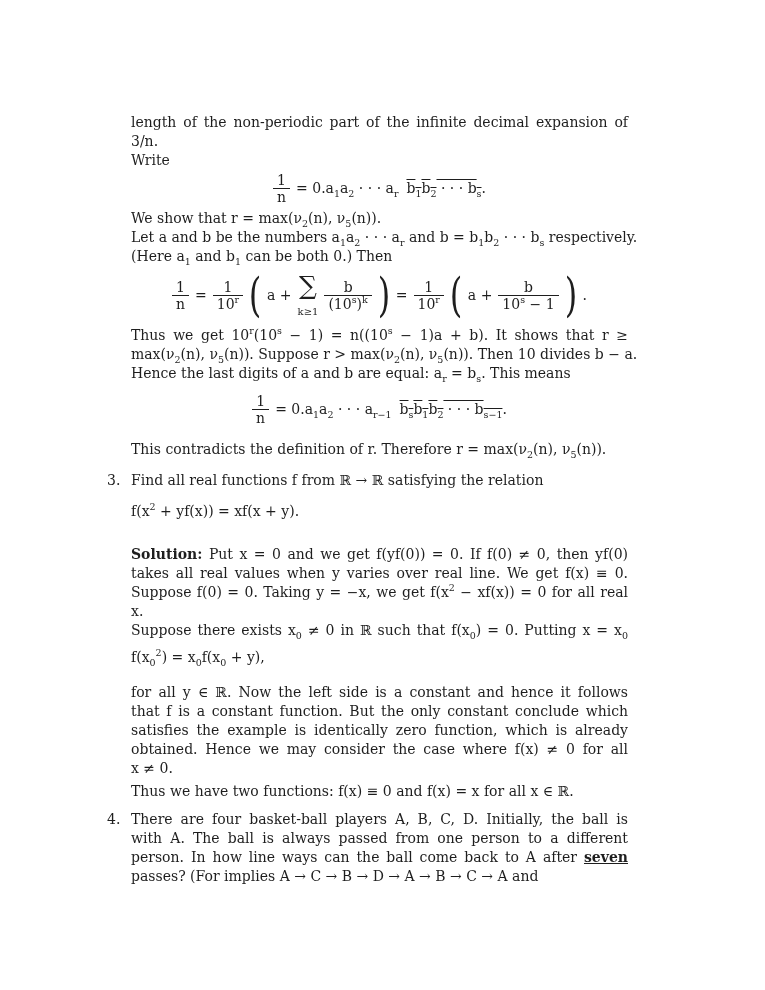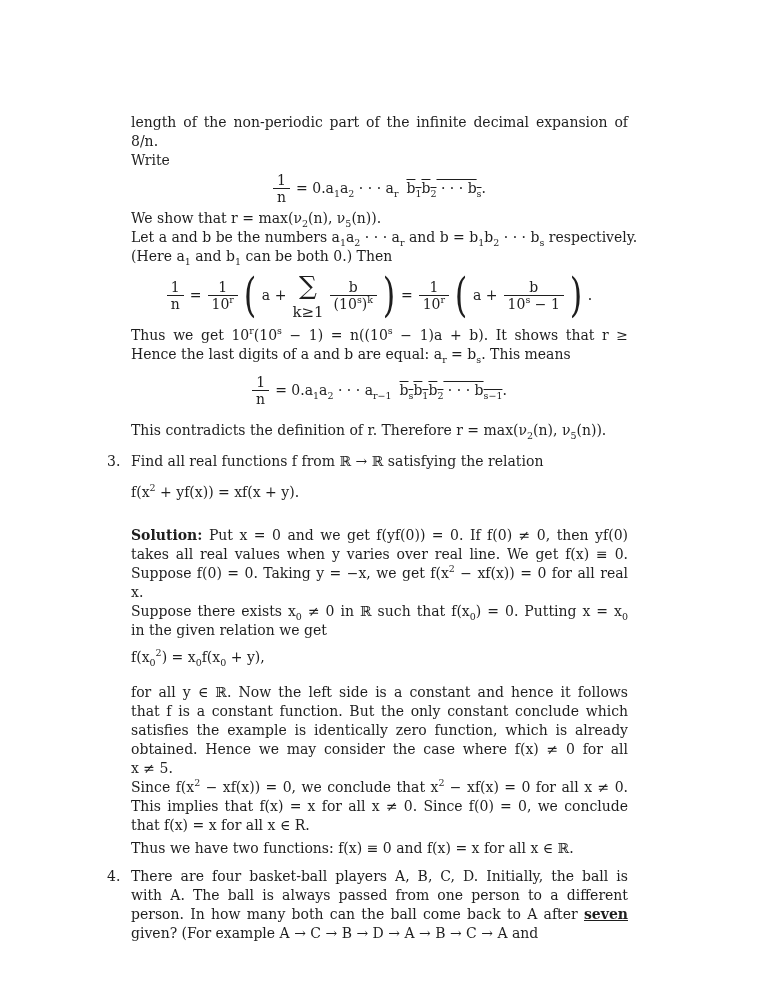--- a/index.html
+++ b/index.html
@@ -23,21 +23,21 @@
   .ol { text-decoration:overline;margin-left:8px; }
 
   
   .eq { display:flex; justify-content:center; align-items:center; gap:6px; white-space:nowrap; }
   .eqtext { white-space:nowrap; }
   .frac { display:inline-flex; flex-direction:column; align-items:center; }
   .frac .num, .frac .den { display:block; padding:0 4px; line-height:16px; text-align:center; }
   .frac .den { border-top:1px solid currentColor; }
   .sum { display:inline-flex; flex-direction:column; align-items:center; }
   .sigma { font-size:25px; line-height:24px; }
-  .sigsub { font-size:15px; line-height:10px; margin-top:9px; }
+  .sigsub { font-size:10px; line-height:10px; margin-top:9px; }
   .paren { font-size:46px; line-height:46px; display:inline-block; transform:scaleX(0.7); margin:0 -3px; font-weight:normal; }
   .eqsimple { white-space:nowrap; }
 
   
   .eq1 { margin:2px 0 4px; }
   .eq2 { margin:6px 0 8px; }
   .eq3 { margin:10px 0 14px; }
   .eq4 { margin:12px 0 24px; }
   .eq5 { margin:8px 0 16px; }
   .item { display:flex; margin-top:12px; }
@@ -46,21 +46,21 @@
   .item4 { margin-top:9px; }
   .mt4 { margin-top:4px; }
 </style>
 </head>
 <body>
 
 <div class="page">
 
   <div class="para">
       <div class="line">length of the non-periodic part of the infinite decimal expansion of</div>
-      <div class="line last">8/n.</div>
+      <div class="line last">3/n.</div>
     </div>
   <div class="para">
       <div class="line last">Write</div>
     </div>
 
   <div class="eq eq1">
     <span class="frac">
       <span class="num">1</span>
       <span class="den">n</span>
     </span>
@@ -106,20 +106,21 @@
     <span class="frac">
       <span class="num">b</span>
       <span class="den">10<sup>s</sup> − 1</span>
     </span>
     <span class="paren">)</span>
     <span>.</span>
   </div>
 
   <div class="para">
       <div class="line">Thus we get 10<sup>r</sup>(10<sup>s</sup> − 1) = n((10<sup>s</sup> − 1)a + b).  It shows that r ≥</div>
+      <div class="line">max(ν<sub>2</sub>(n), ν<sub>5</sub>(n)). Suppose r &gt; max(ν<sub>2</sub>(n), ν<sub>5</sub>(n)). Then 10 divides b − a.</div>
       <div class="line last">Hence the last digits of a and b are equal: a<sub>r</sub> = b<sub>s</sub>. This means</div>
     </div>
 
   <div class="eq eq3">
     <span class="frac">
       <span class="num">1</span>
       <span class="den">n</span>
     </span>
     <span class="eqtext"><span>= 0.a<sub>1</sub>a<sub>2</sub> · · · a<sub>r−1</sub></span><span class="ol">b<sub>s</sub>b<sub>1</sub>b<sub>2</sub> · · · b<sub>s−1</sub></span><span>.</span></span>
   </div>
@@ -138,44 +139,38 @@
 
       <div class="para">
         <div class="line"><b>Solution:</b><span> Put x = 0 and we get f(yf(0)) = 0.  If f(0) ≠ 0, then yf(0)</span></div>
         <div class="line">takes all real values when y varies over real line.  We get f(x) ≡ 0.</div>
         <div class="line">Suppose f(0) = 0. Taking y = −x, we get f(x<sup>2</sup> − xf(x)) = 0 for all real</div>
         <div class="line last">x.</div>
       </div>
 
       <div class="para">
           <div class="line">Suppose there exists x<sub>0</sub> ≠ 0 in ℝ such that f(x<sub>0</sub>) = 0.  Putting x = x<sub>0</sub></div>
-          <div class="line last">in the given relation we get</div>
         </div>
       <div class="eqsimple eq5">f(x<sub>0</sub><sup>2</sup>) = x<sub>0</sub>f(x<sub>0</sub> + y),</div>
       <div class="para">
           <div class="line">for all y ∈ ℝ.  Now the left side is a constant and hence it follows</div>
           <div class="line">that f is a constant function. But the only constant conclude which</div>
           <div class="line">satisfies the example is identically zero function, which is already</div>
           <div class="line">obtained.  Hence we may consider the case where f(x) ≠ 0 for all</div>
-          <div class="line last">x ≠ 5.</div>
-        </div>
-      <div class="para">
-          <div class="line">Since f(x<sup>2</sup> − xf(x)) = 0, we conclude that x<sup>2</sup> − xf(x) = 0 for all x ≠ 0.</div>
-          <div class="line">This implies that f(x) = x for all x ≠ 0.  Since f(0) = 0, we conclude</div>
-          <div class="line last">that f(x) = x for all x ∈ R.</div>
+          <div class="line last">x ≠ 0.</div>
         </div>
       <div class="para mt4">
           <div class="line last">Thus we have two functions:  f(x) ≡ 0 and f(x) = x for all x ∈ ℝ.</div>
         </div>
     </div>
   </div>
 
   <div class="item item4">
     <div class="inum">4.</div>
     <div class="ibody">
       <div class="line">There are four basket-ball players A, B, C, D.  Initially, the ball is</div>
       <div class="line">with A.  The ball is always passed from one person to a different</div>
-      <div class="line"><span>person. In how many both can the ball come back to A after </span><b class="u">seven</b></div>
-      <div class="line last">given?  (For example A → C → B → D → A → B → C → A and</div>
+      <div class="line"><span>person. In how line ways can the ball come back to A after </span><b class="u">seven</b></div>
+      <div class="line last">passes?  (For implies A → C → B → D → A → B → C → A and</div>
     </div>
   </div>
 
 </div>
 
 </body></html>

